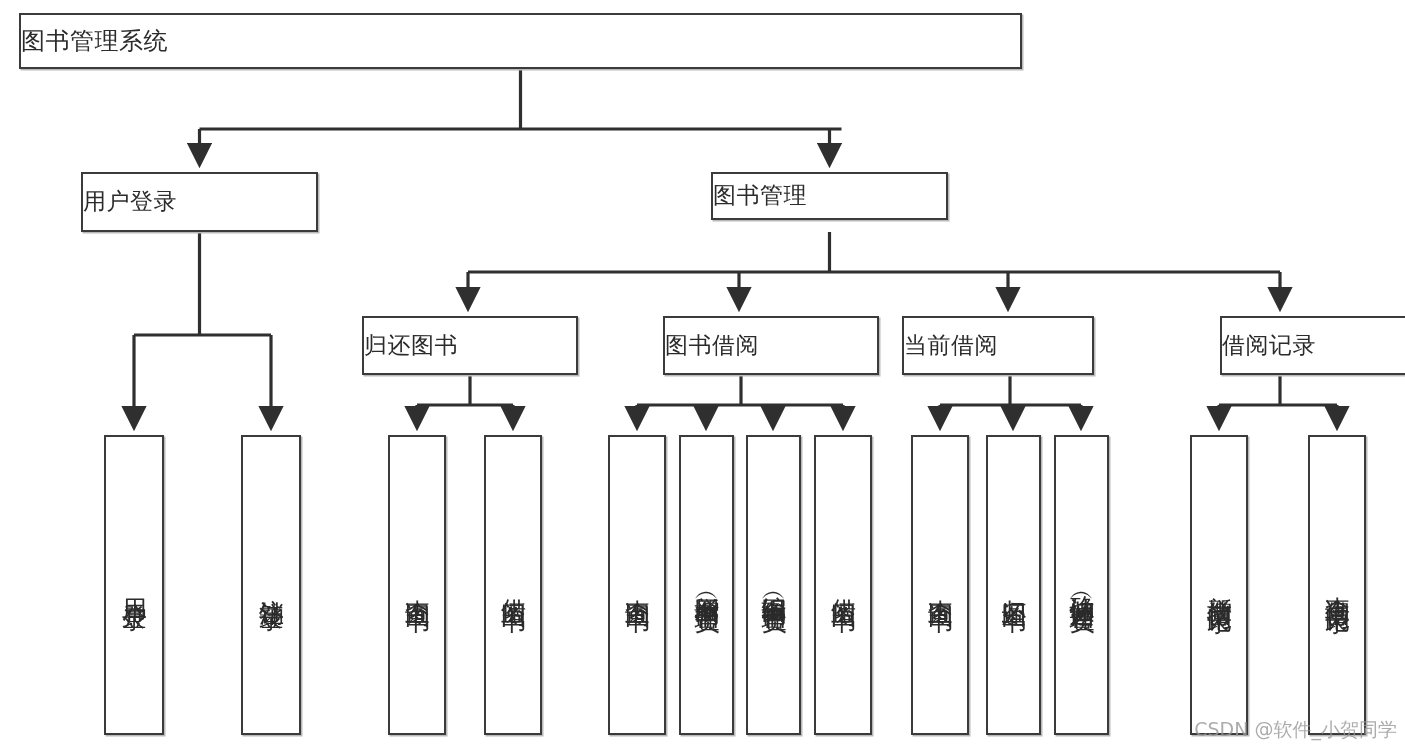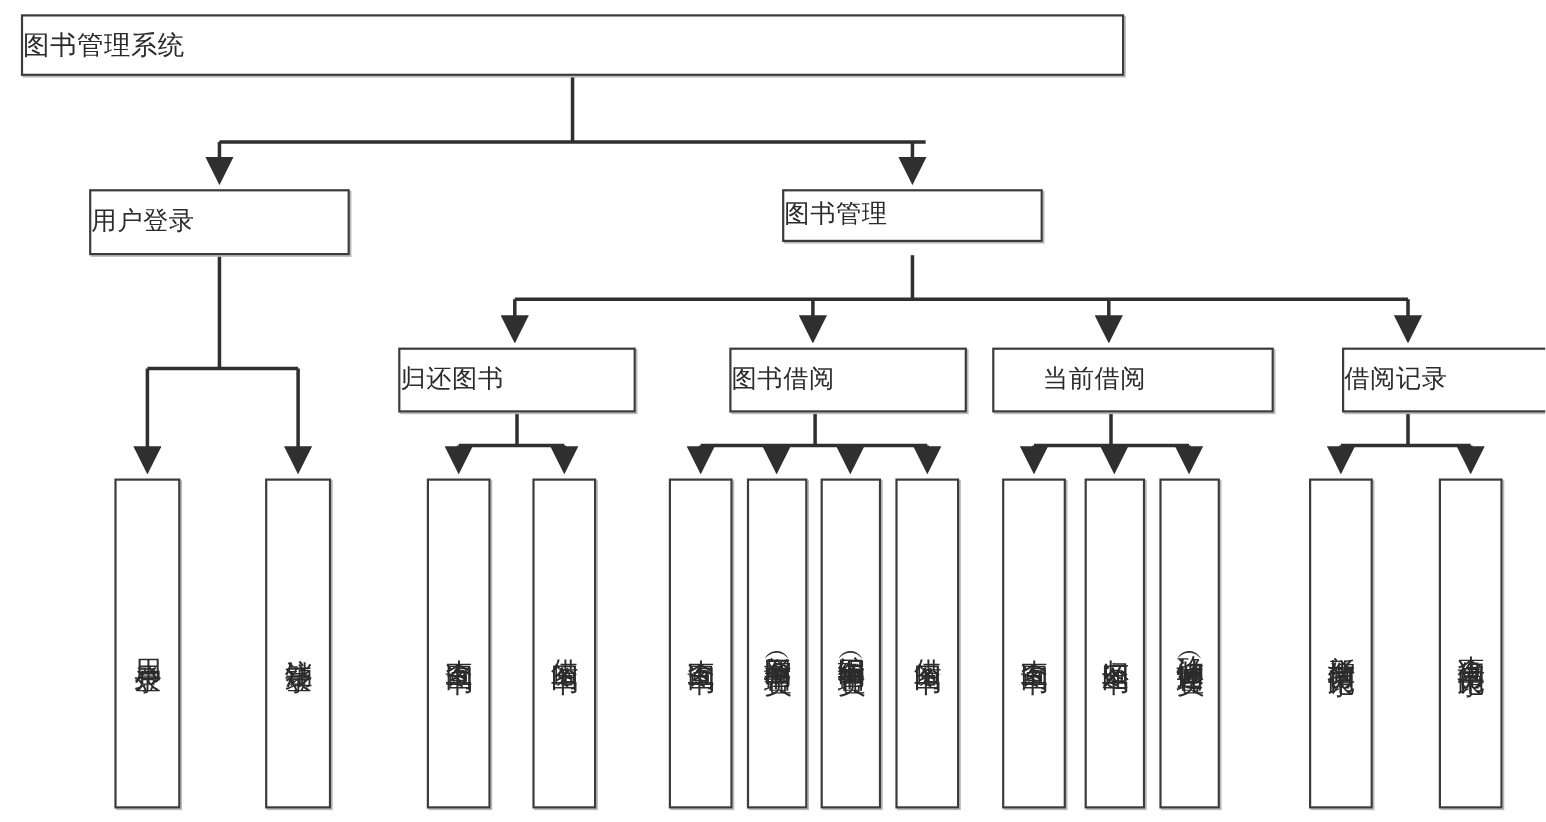--- a/index.html
+++ b/index.html
@@ -147,21 +147,21 @@
   <div class="node horiz" style="left: 711px; top: 172px; width: 237px; height: 48px;">
     <span class="lbl">图书管理</span>
   </div>
 
   <div class="node horiz" style="left: 362px; top: 316px; width: 216px; height: 59px;">
     <span class="lbl">归还图书</span>
   </div>
   <div class="node horiz" style="left: 663px; top: 316px; width: 216px; height: 59px;">
     <span class="lbl">图书借阅</span>
   </div>
-  <div class="node horiz" style="left: 902px; top: 316px; width: 256px; height: 59px; padding-left: 44px;">
+  <div class="node horiz" style="left: 902px; top: 316px; width: 192px; height: 59px;">
     <span class="lbl">当前借阅</span>
   </div>
   <div class="node horiz" style="left: 1220px; top: 316px; width: 216px; height: 59px;">
     <span class="lbl">借阅记录</span>
   </div>
 
   <div class="node vert" style="left: 104px; top: 435px; width: 60px; height: 300px;">
     <span class="lbl">用户登录</span>
   </div>
   <div class="node vert" style="left: 241px; top: 435px; width: 60px; height: 300px;">
@@ -194,13 +194,14 @@
   <div class="node vert tall" style="left: 1054px; top: 435px; width: 55px; height: 300px;">
     <span class="lbl">确认归还（管理员）</span>
   </div>
   <div class="node vert" style="left: 1190px; top: 435px; width: 58px; height: 300px;">
     <span class="lbl">新增借阅记录</span>
   </div>
   <div class="node vert" style="left: 1308px; top: 435px; width: 58px; height: 300px;">
     <span class="lbl">查询借阅记录</span>
   </div>
 
+  <div class="watermark">CSDN @软件_小贺同学</div>
 </div>
 
 </body></html>

